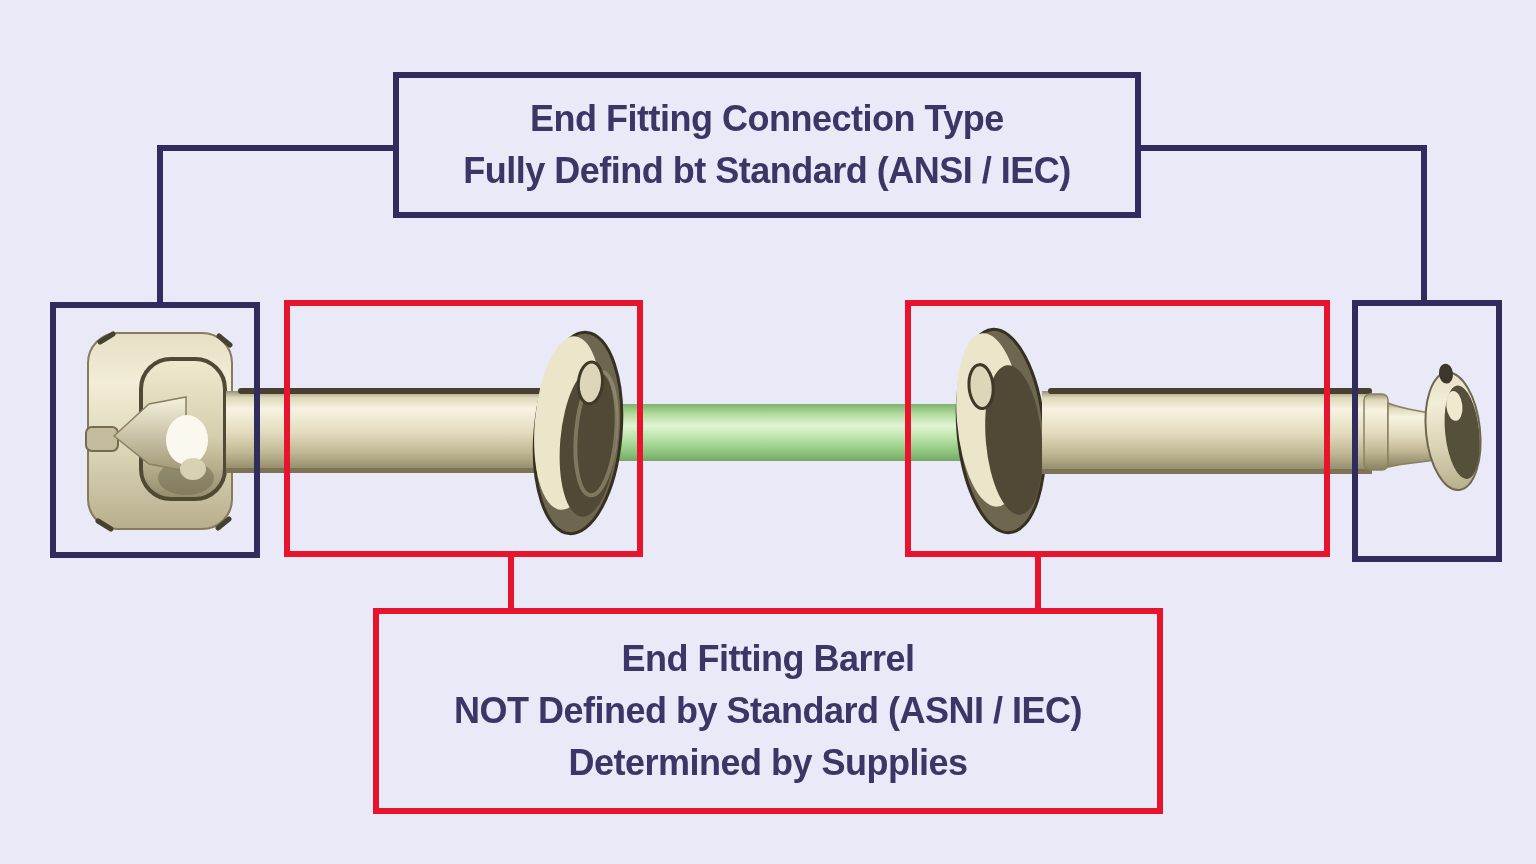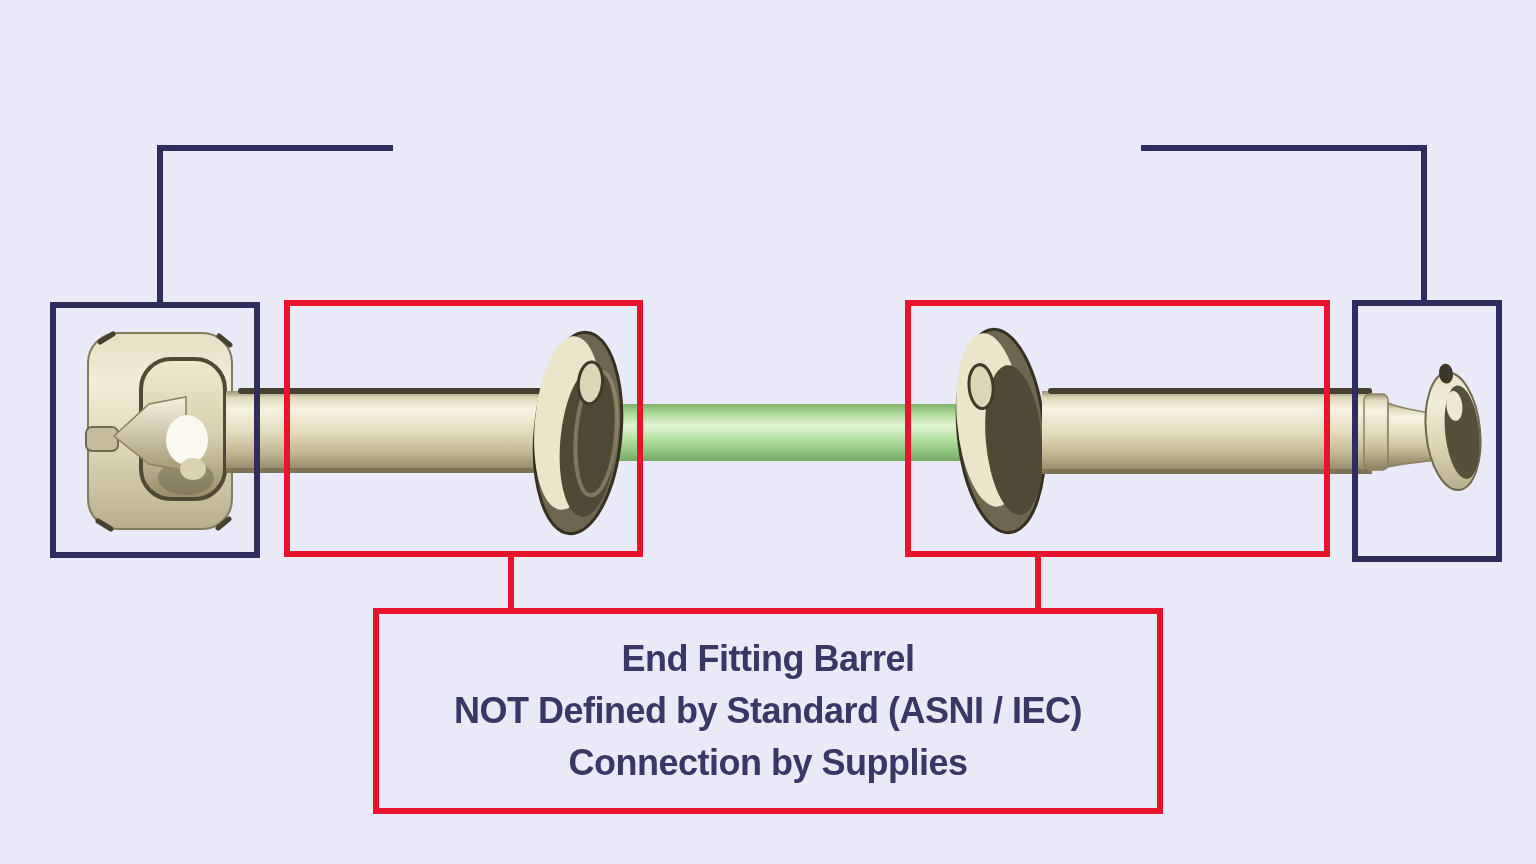--- a/index.html
+++ b/index.html
@@ -143,20 +143,24 @@
   <div class="line navy" id="navy-line-right-h"></div>
   <div class="line navy" id="navy-line-right-v"></div>
   <div class="line red" id="red-line-left-v"></div>
   <div class="line red" id="red-line-right-v"></div>
 
   <div class="outline navy" id="navy-left-box"></div>
   <div class="outline red" id="red-left-box"></div>
   <div class="outline red" id="red-right-box"></div>
   <div class="outline navy" id="navy-right-box"></div>
 
+  <div class="label-box navy-border" id="top-label-box">
+    <div>End Fitting Connection Type</div>
+    <div>Fully Defind bt Standard (ANSI / IEC)</div>
+  </div>
 
   <div class="label-box red-border" id="bottom-label-box">
     <div>End Fitting Barrel</div>
     <div>NOT Defined by Standard (ASNI / IEC)</div>
-    <div>Connection by Supplies</div>
+    <div>Determined by Supplies</div>
   </div>
 
 </div>
 
 </body></html>

